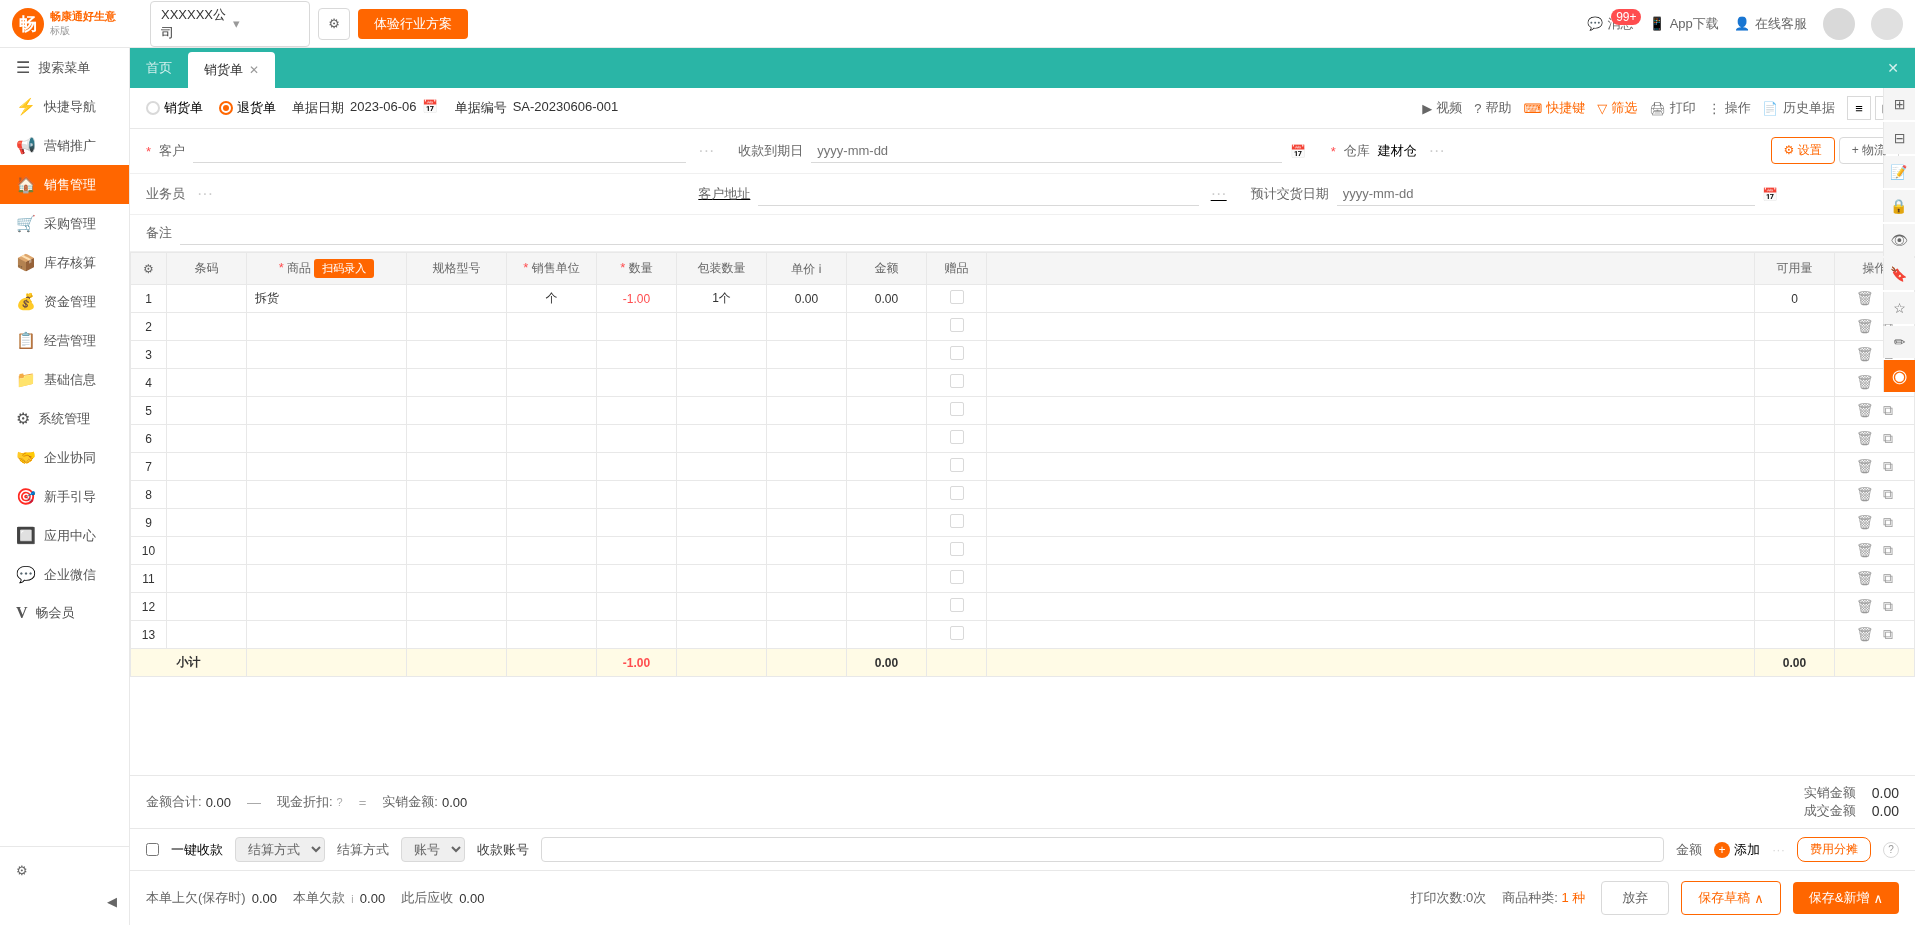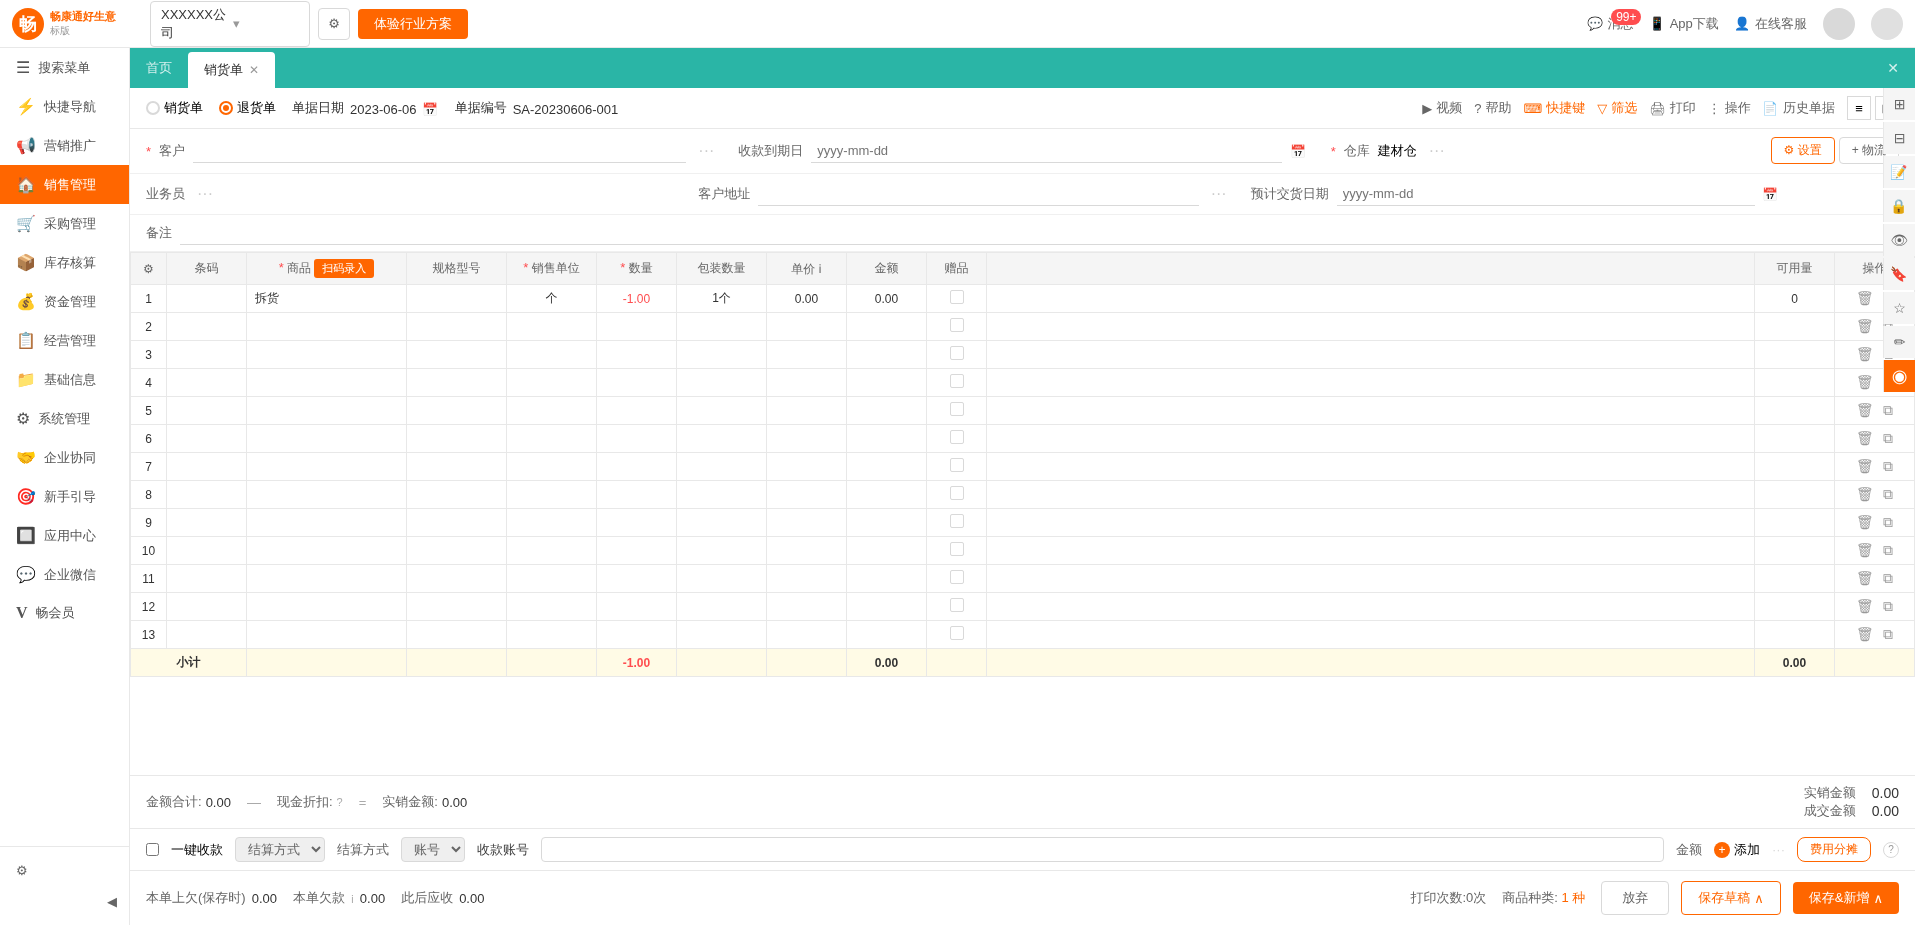--- a/index.html
+++ b/index.html
@@ -186,21 +186,21 @@
       border: 2px solid #d9d9d9;
       display: flex; align-items: center; justify-content: center;
     }
     .radio-circle.checked { border-color: #ff6600; }
     .radio-circle.checked::after {
       content: '';
       width: 6px; height: 6px;
       border-radius: 50%;
       background: #ff6600;
     }
-    .form-date { display: flex; align-items: flex-end; gap: 6px; color: #333; }
+    .form-date { display: flex; align-items: flex-start; gap: 6px; color: #333; }
     .toolbar-actions {
       margin-left: auto;
       display: flex;
       align-items: center;
       gap: 12px;
     }
     .toolbar-btn {
       display: flex; align-items: center; gap: 4px;
       color: #666; cursor: pointer; font-size: 12px;
     }
@@ -582,21 +582,21 @@
         <button class="action-btn-orange">⚙ 设置</button>
         <button class="action-btn-outline">+ 物流</button>
       </div>
     </div>
 
     <div style="padding:8px 16px; display:flex; align-items:center; gap:24px; border-bottom:1px solid #f0f0f0;">
       <div style="display:flex;align-items:center;gap:8px;flex:1;">
         <span style="color:#666;">业务员</span>
         <span class="input-dots">···</span>
       </div>
-      <div style="display:flex;align-items:center;gap:8px;flex:1;">
+      <div style="display:flex;align-items:center;gap:8px;flex:1;text-decoration:underline;">
         <span style="color:#666;">客户地址</span>
         <input class="form-input" style="flex: 1 1 0%; border-top: none; border-right: none; border-left: none; border-image: initial; border-bottom: 1px solid rgb(217, 217, 217);">
         <span class="input-dots">···</span>
       </div>
       <div style="display:flex;align-items:center;gap:8px;flex:1;padding-right:120px;">
         <span style="color:#666;">预计交货日期</span>
         <input class="form-input" placeholder="yyyy-mm-dd" style="flex: 1 1 0%; border-top: none; border-right: none; border-left: none; border-image: initial; border-bottom: 1px solid rgb(217, 217, 217);">
         <span style="color:#aaa;cursor:pointer;">📅</span>
       </div>
     </div>

